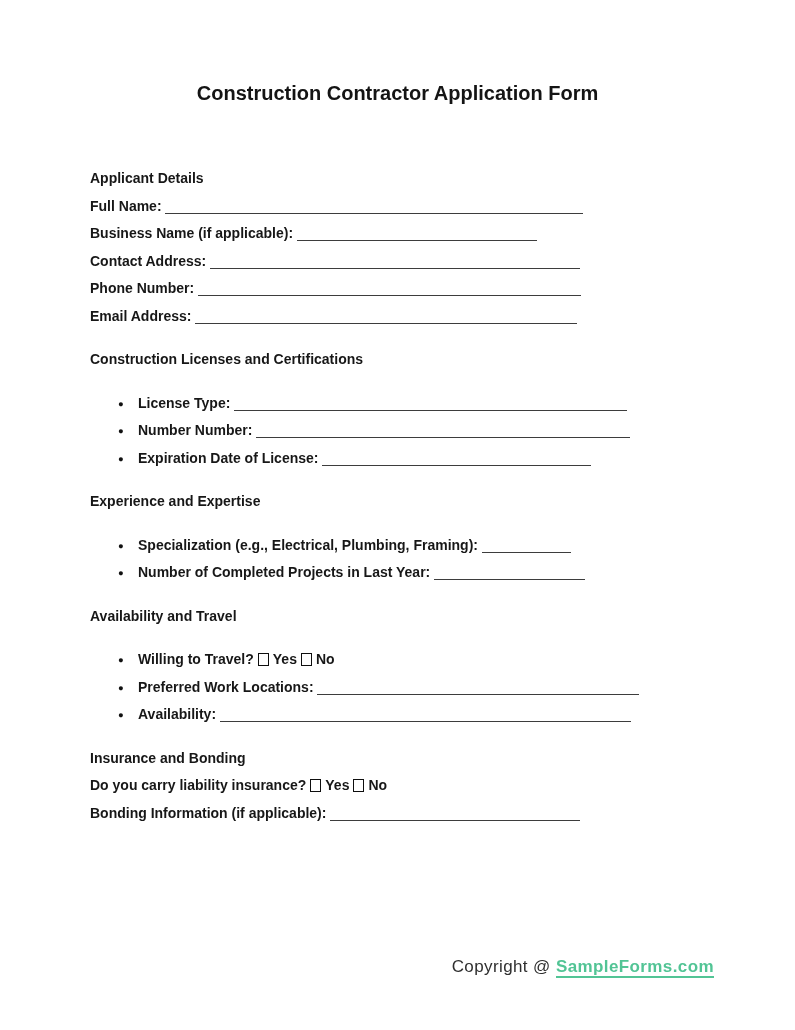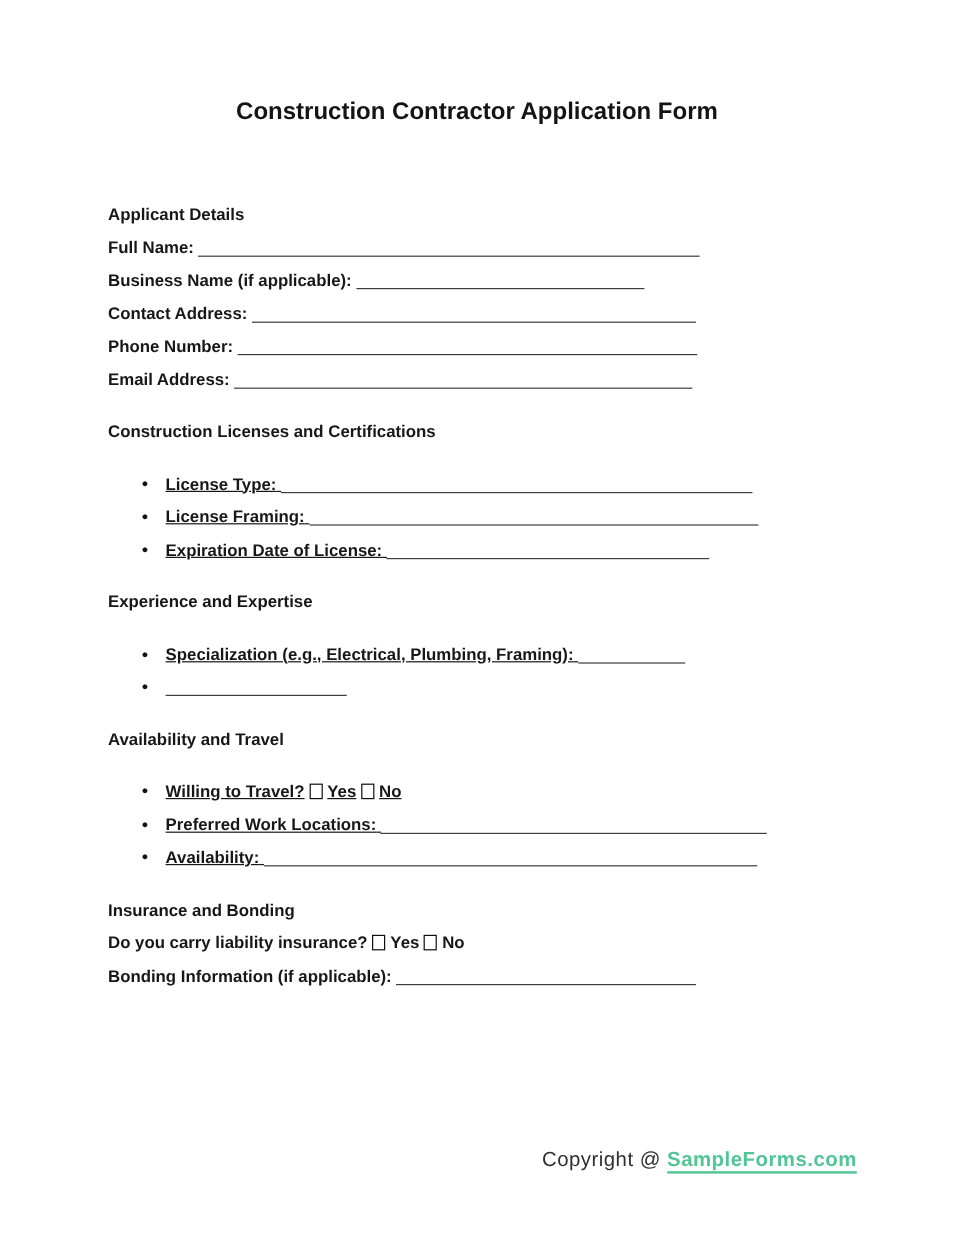--- a/index.html
+++ b/index.html
@@ -25,21 +25,20 @@
   .content {
     margin: 14px 85px 0 90px;
     font-size: 14px;
     font-weight: bold;
   }
   .block { margin: 0 0 16px 0; }
   .row { line-height: 27.5px; white-space: nowrap; }
   .li {
     position: relative;
     padding-left: 48px;
-    text-decoration: underline;
   }
   .li::before {
     content: "\25CF";
     position: absolute;
     left: 28px;
     top: 0;
     font-size: 9.5px;
     line-height: 27.5px;
     color: #111;
   }
@@ -89,30 +88,30 @@
     <div class="row"><span>Contact Address:</span> <span class="blank" style="width:370px"></span></div>
     <div class="row"><span>Phone Number:</span> <span class="blank" style="width:383px"></span></div>
     <div class="row"><span>Email Address:</span> <span class="blank" style="width:382px"></span></div>
   </div>
 
   <div class="block">
     <div class="row">Construction Licenses and Certifications</div>
   </div>
   <div class="block">
     <div class="row li"><span>License Type:</span> <span class="blank" style="width:393px"></span></div>
-    <div class="row li"><span>License Framing:</span> <span class="blank" style="width:374px"></span></div>
+    <div class="row li"><span>Number Number:</span> <span class="blank" style="width:374px"></span></div>
     <div class="row li"><span>Expiration Date of License:</span> <span class="blank" style="width:269px"></span></div>
   </div>
 
   <div class="block">
     <div class="row">Experience and Expertise</div>
   </div>
   <div class="block">
     <div class="row li"><span>Specialization (e.g., Electrical, Plumbing, Framing):</span> <span class="blank" style="width:89px"></span></div>
-    <div class="row li"> <span class="blank" style="width:151px"></span></div>
+    <div class="row li"><span>Number of Completed Projects in Last Year:</span> <span class="blank" style="width:151px"></span></div>
   </div>
 
   <div class="block">
     <div class="row">Availability and Travel</div>
   </div>
   <div class="block">
     <div class="row li"><span>Willing to Travel?</span><span class="checkbox"></span><span>Yes</span><span class="checkbox"></span><span>No</span></div>
     <div class="row li"><span>Preferred Work Locations:</span> <span class="blank" style="width:322px"></span></div>
     <div class="row li"><span>Availability:</span> <span class="blank" style="width:411px"></span></div>
   </div>

